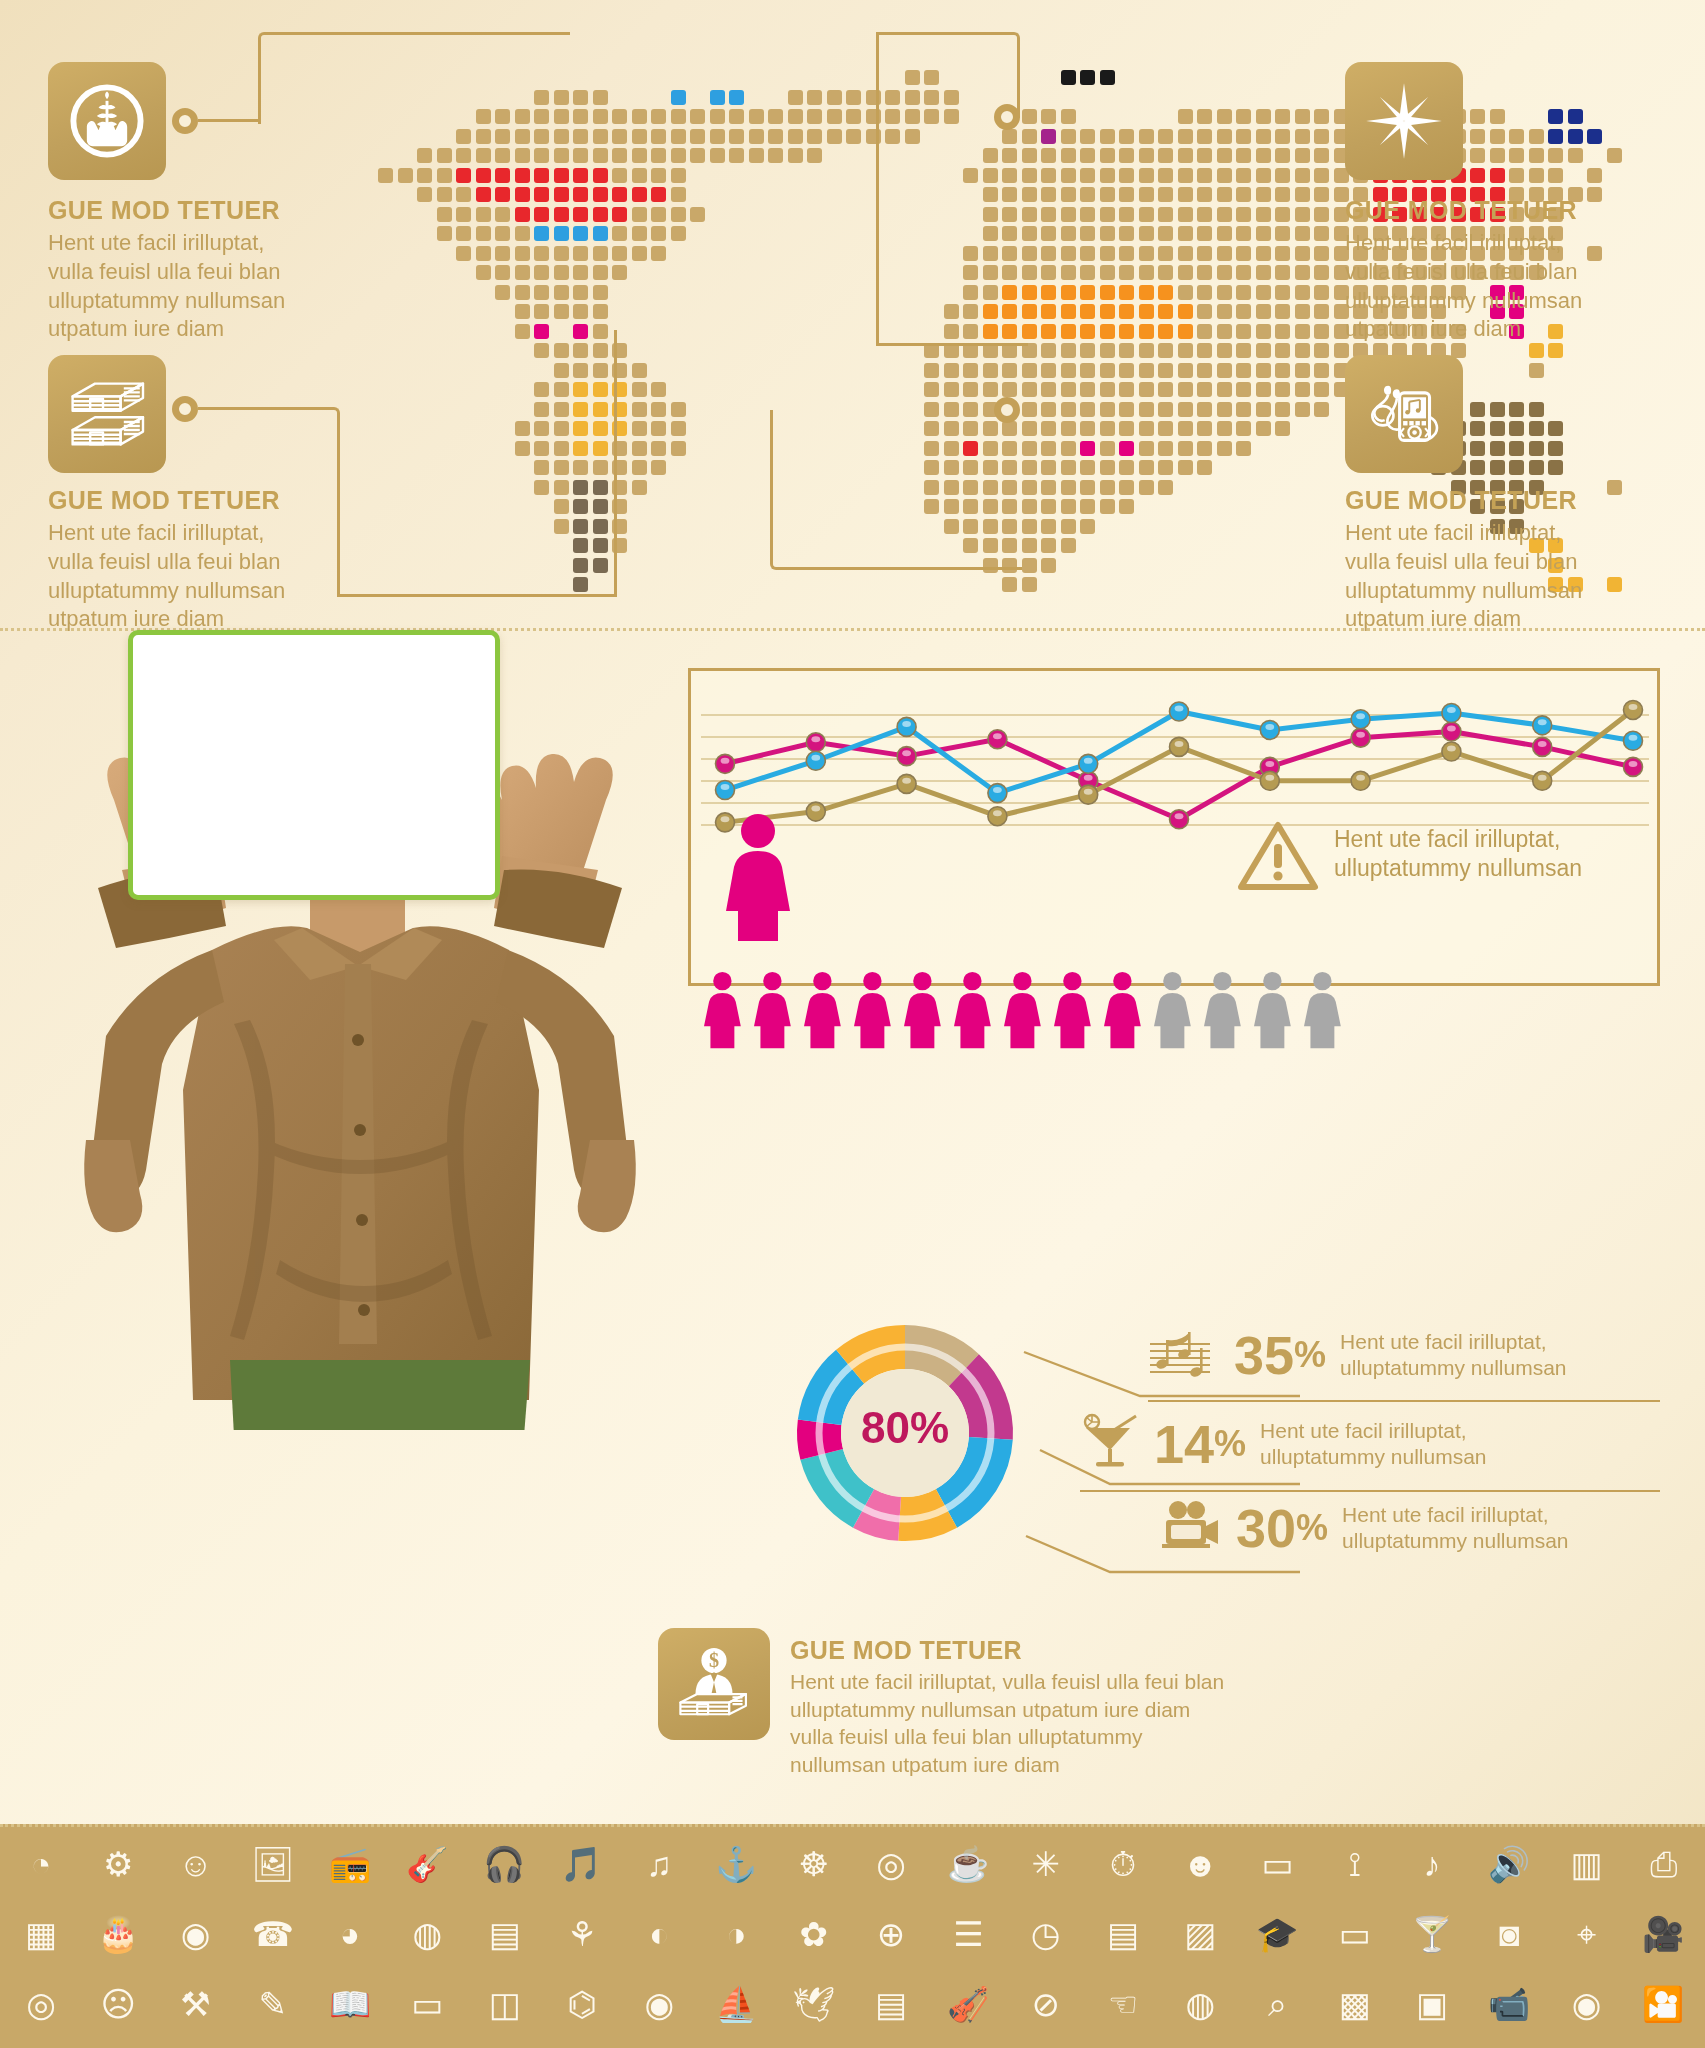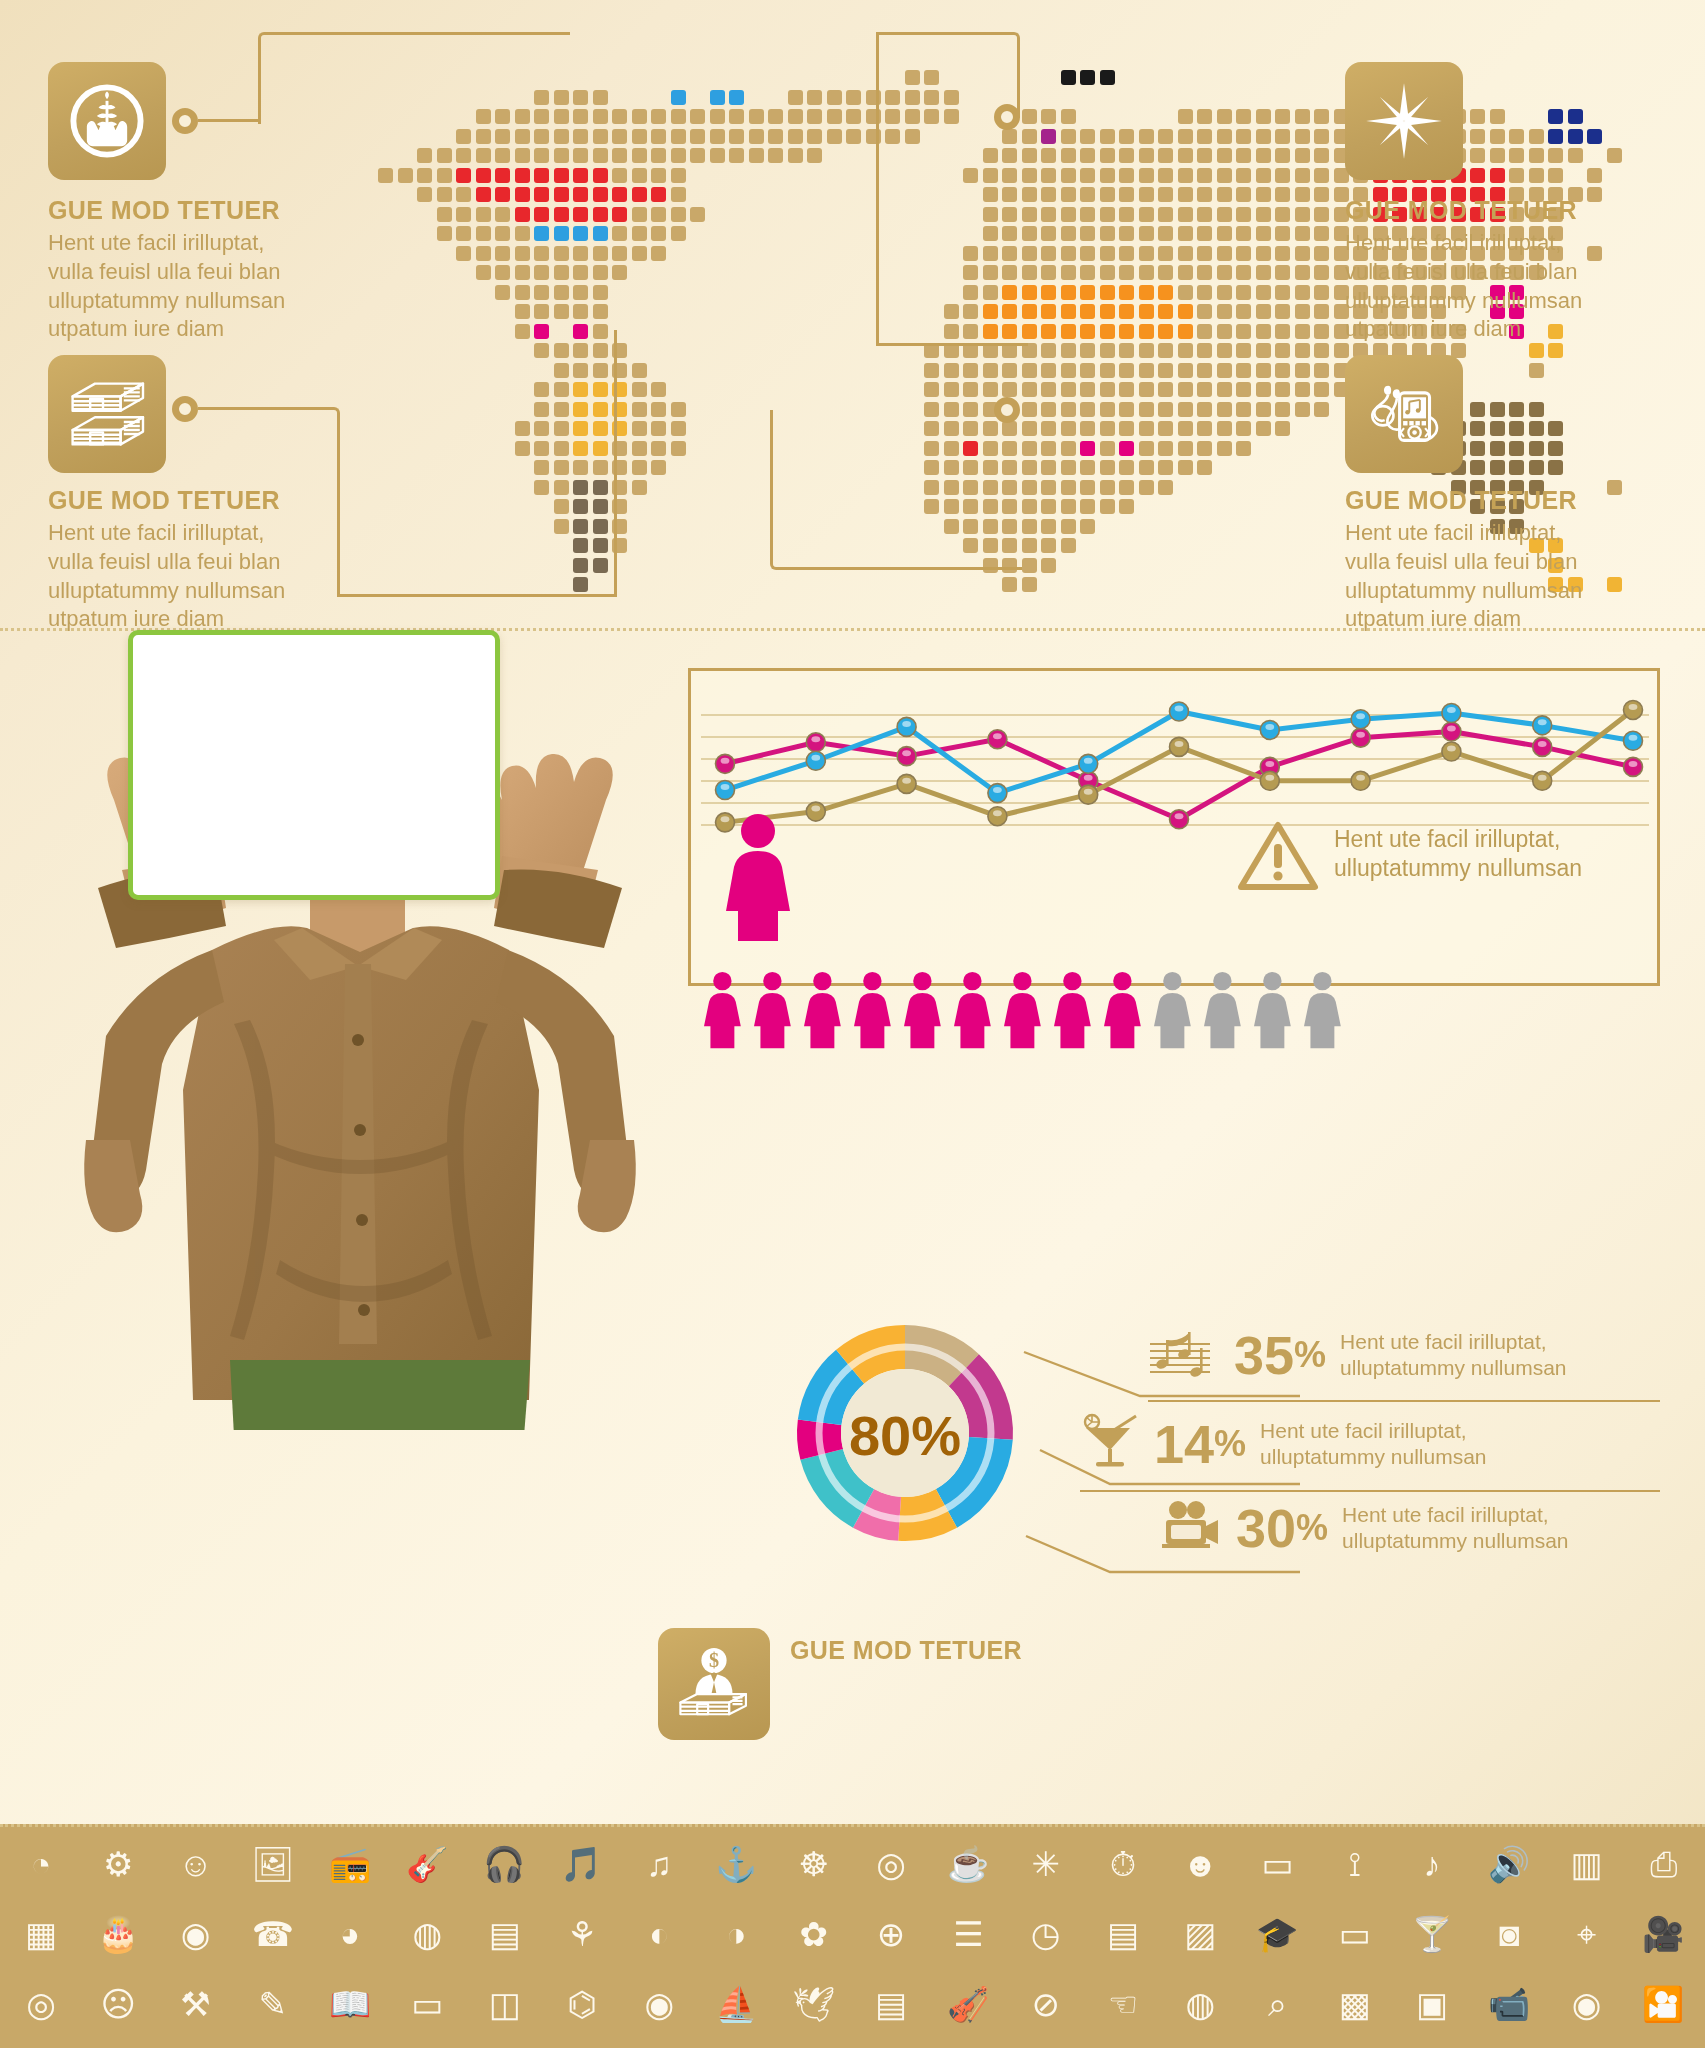--- a/index.html
+++ b/index.html
@@ -1352,21 +1352,21 @@
       <path d="M 167.02939680298525 209.64112144473728 A 108 108 0 0 1 108.21862389083418 222.78688667025332 L 110.98140675012395 178.8737106194094 A 64 64 0 0 0 145.83223514250977 171.08362752280726 Z" fill="#f9b233"></path>
       <path d="M 108.21862389083418 222.78688667025332 A 108 108 0 0 1 62.970603197014775 209.64112144473728 L 84.16776485749024 171.08362752280726 A 64 64 0 0 0 110.98140675012395 178.8737106194094 Z" fill="#f06eaa"></path>
       <path d="M 62.970603197014775 209.64112144473728 A 108 108 0 0 1 10.393018598107844 141.85850781380432 L 53.01067768776761 130.9161527785507 A 64 64 0 0 0 84.16776485749024 171.08362752280726 Z" fill="#3fc1c9"></path>
       <path d="M 10.393018598107844 141.85850781380432 A 108 108 0 0 1 7.851612258036383 101.46401077505519 L 51.504659115873416 106.97867305188456 A 64 64 0 0 0 53.01067768776761 130.9161527785507 Z" fill="#e3007f"></path>
       <path d="M 7.851612258036383 101.46401077505519 A 108 108 0 0 1 46.15820910714146 31.78456978021481 L 74.20486465608383 65.68715246234952 A 64 64 0 0 0 51.504659115873416 106.97867305188456 Z" fill="#29abe2"></path>
       <path d="M 46.15820910714146 31.78456978021481 A 108 108 0 0 1 114.99999999999999 7 L 114.99999999999999 51 A 64 64 0 0 0 74.20486465608383 65.68715246234952 Z" fill="#f9b233"></path>
       <circle cx="115" cy="115" r="86" fill="none" stroke="#ffffff" stroke-width="7" opacity=".62"></circle>
       <circle cx="115" cy="115" r="64" fill="#f1e9d4"></circle>
     </svg>
   <div style="position:absolute; left:790px; top:1403px; width:230px; text-align:center;
-              font-size:56px; font-weight:bold; color:#a16207;">80%</div>
+              font-size:44px; font-weight:bold; color:#be185d;">80%</div>
 
   <svg style="position:absolute; left:960px; top:1300px;" width="340" height="300">
     <path d="M64 52 L180 96 L340 96" fill="none" stroke="#c4a057" stroke-width="2.4"></path>
     <path d="M80 150 L150 184 L340 184" fill="none" stroke="#c4a057" stroke-width="2.4"></path>
     <path d="M66 236 L150 272 L340 272" fill="none" stroke="#c4a057" stroke-width="2.4"></path>
   </svg>
 
   <div class="pct-row" style="left:1148px; top:1324px;">
     <span style="margin-right:16px;">
       <svg width="70" height="58" viewBox="0 0 70 58">
@@ -1440,20 +1440,24 @@
           <path d="M68 72 L88 62 L88 76 L68 86 Z"></path>
           <path d="M10 77 H68 M10 82 H68"></path>
           <path d="M72 66 L84 66 M72 70 L84 70 M72 74 L84 74"></path>
           <rect x="30" y="74" width="13" height="12"></rect>
         </g>
       </svg>
     </span>
   </div>
   <div style="position:absolute; left:790px; top:1636px; width:520px;">
     <div class="hdg" style="font-size:25px;">GUE MOD TETUER</div>
+    <div class="body-txt" style="white-space:pre-line; margin-top:3px; font-size:21px;">Hent ute facil irilluptat, vulla feuisl ulla feui blan
+ulluptatummy nullumsan utpatum iure diam
+vulla feuisl ulla feui blan ulluptatummy
+nullumsan utpatum iure diam</div>
   </div>
 
   <div id="iconstrip">
     <div class="strip-row" id="sr1">
         <span>
           <span class="glyph">◔</span>
         </span>
         <span>
           <span class="glyph">⚙</span>
         </span>

